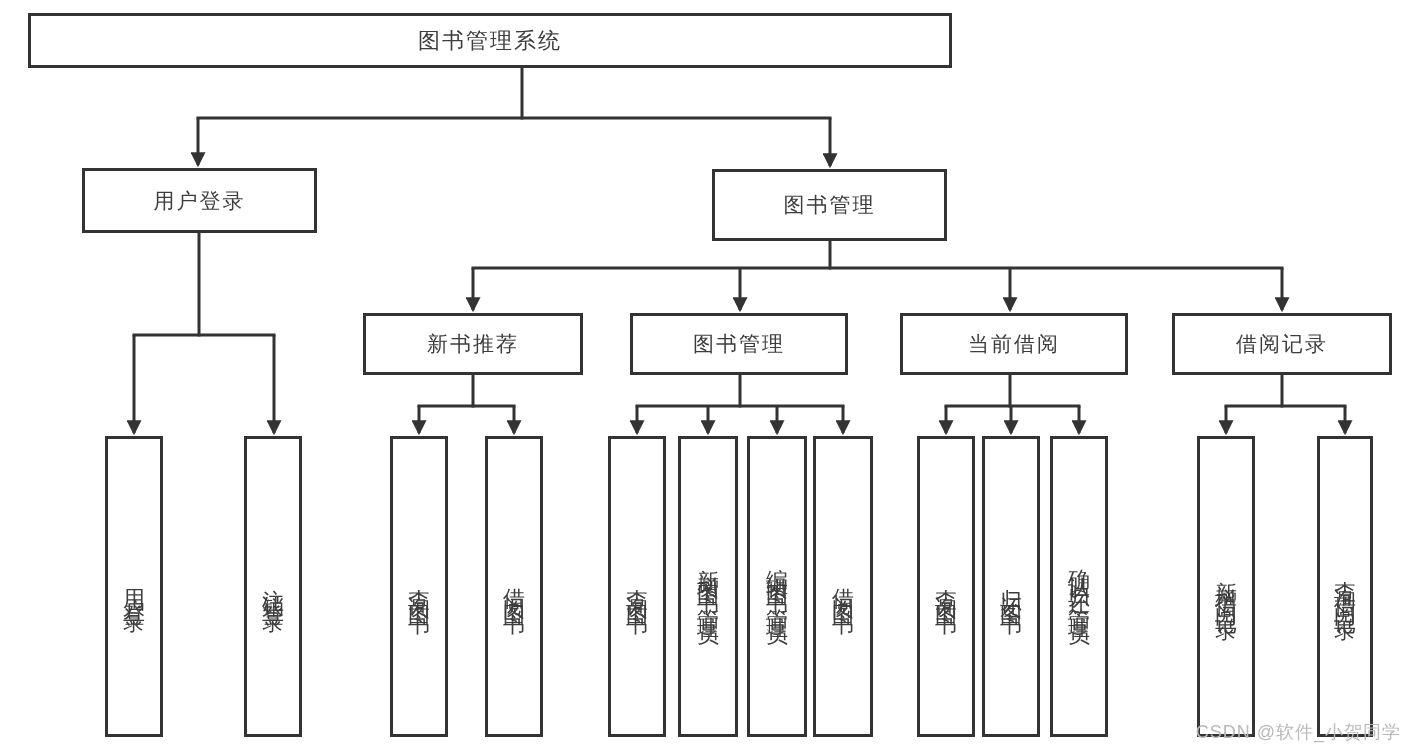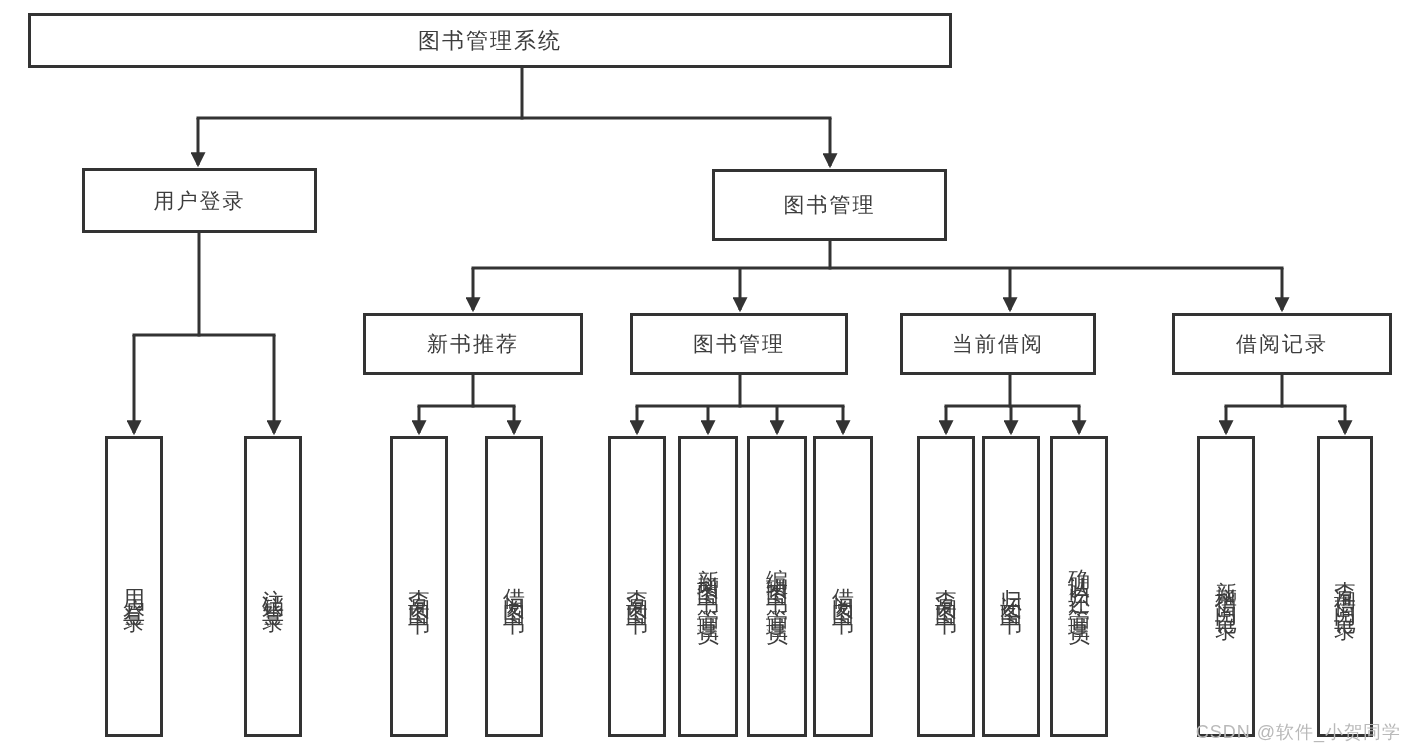--- a/index.html
+++ b/index.html
@@ -114,21 +114,21 @@
   <div class="node" style="left:712px;top:169px;width:235px;height:72px">
     <span>图书管理</span>
   </div>
 
   <div class="node" style="left:363px;top:313px;width:220px;height:62px">
     <span>新书推荐</span>
   </div>
   <div class="node" style="left:630px;top:313px;width:218px;height:62px">
     <span>图书管理</span>
   </div>
-  <div class="node" style="left:900px;top:313px;width:196px;height:62px">
+  <div class="node" style="left:900px;top:313px;width:228px;height:62px">
     <span>当前借阅</span>
   </div>
   <div class="node" style="left:1172px;top:313px;width:220px;height:62px">
     <span>借阅记录</span>
   </div>
 
   <div class="node leaf" style="left:105px;top:436px;width:58px;height:301px">
     <span class="vtext">用户登录</span>
   </div>
   <div class="node leaf" style="left:244px;top:436px;width:58px;height:301px">

